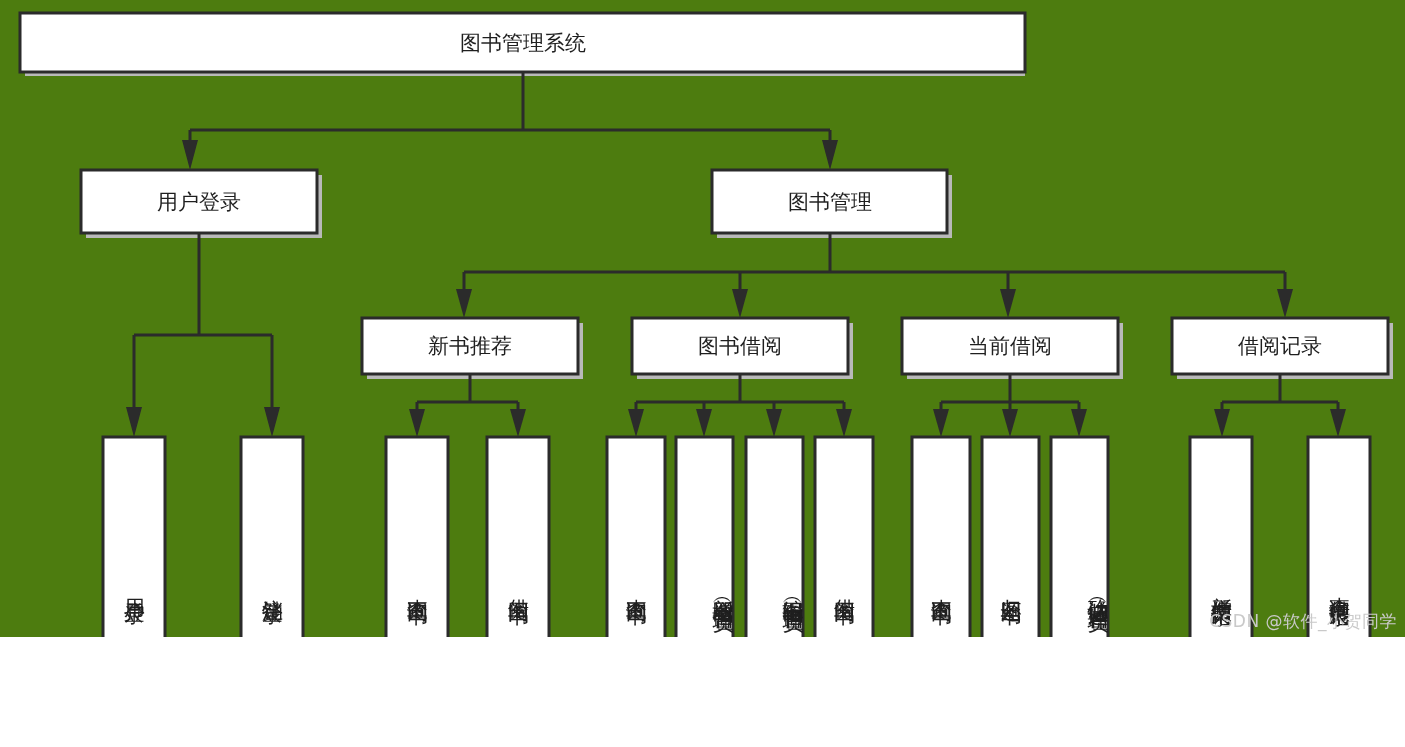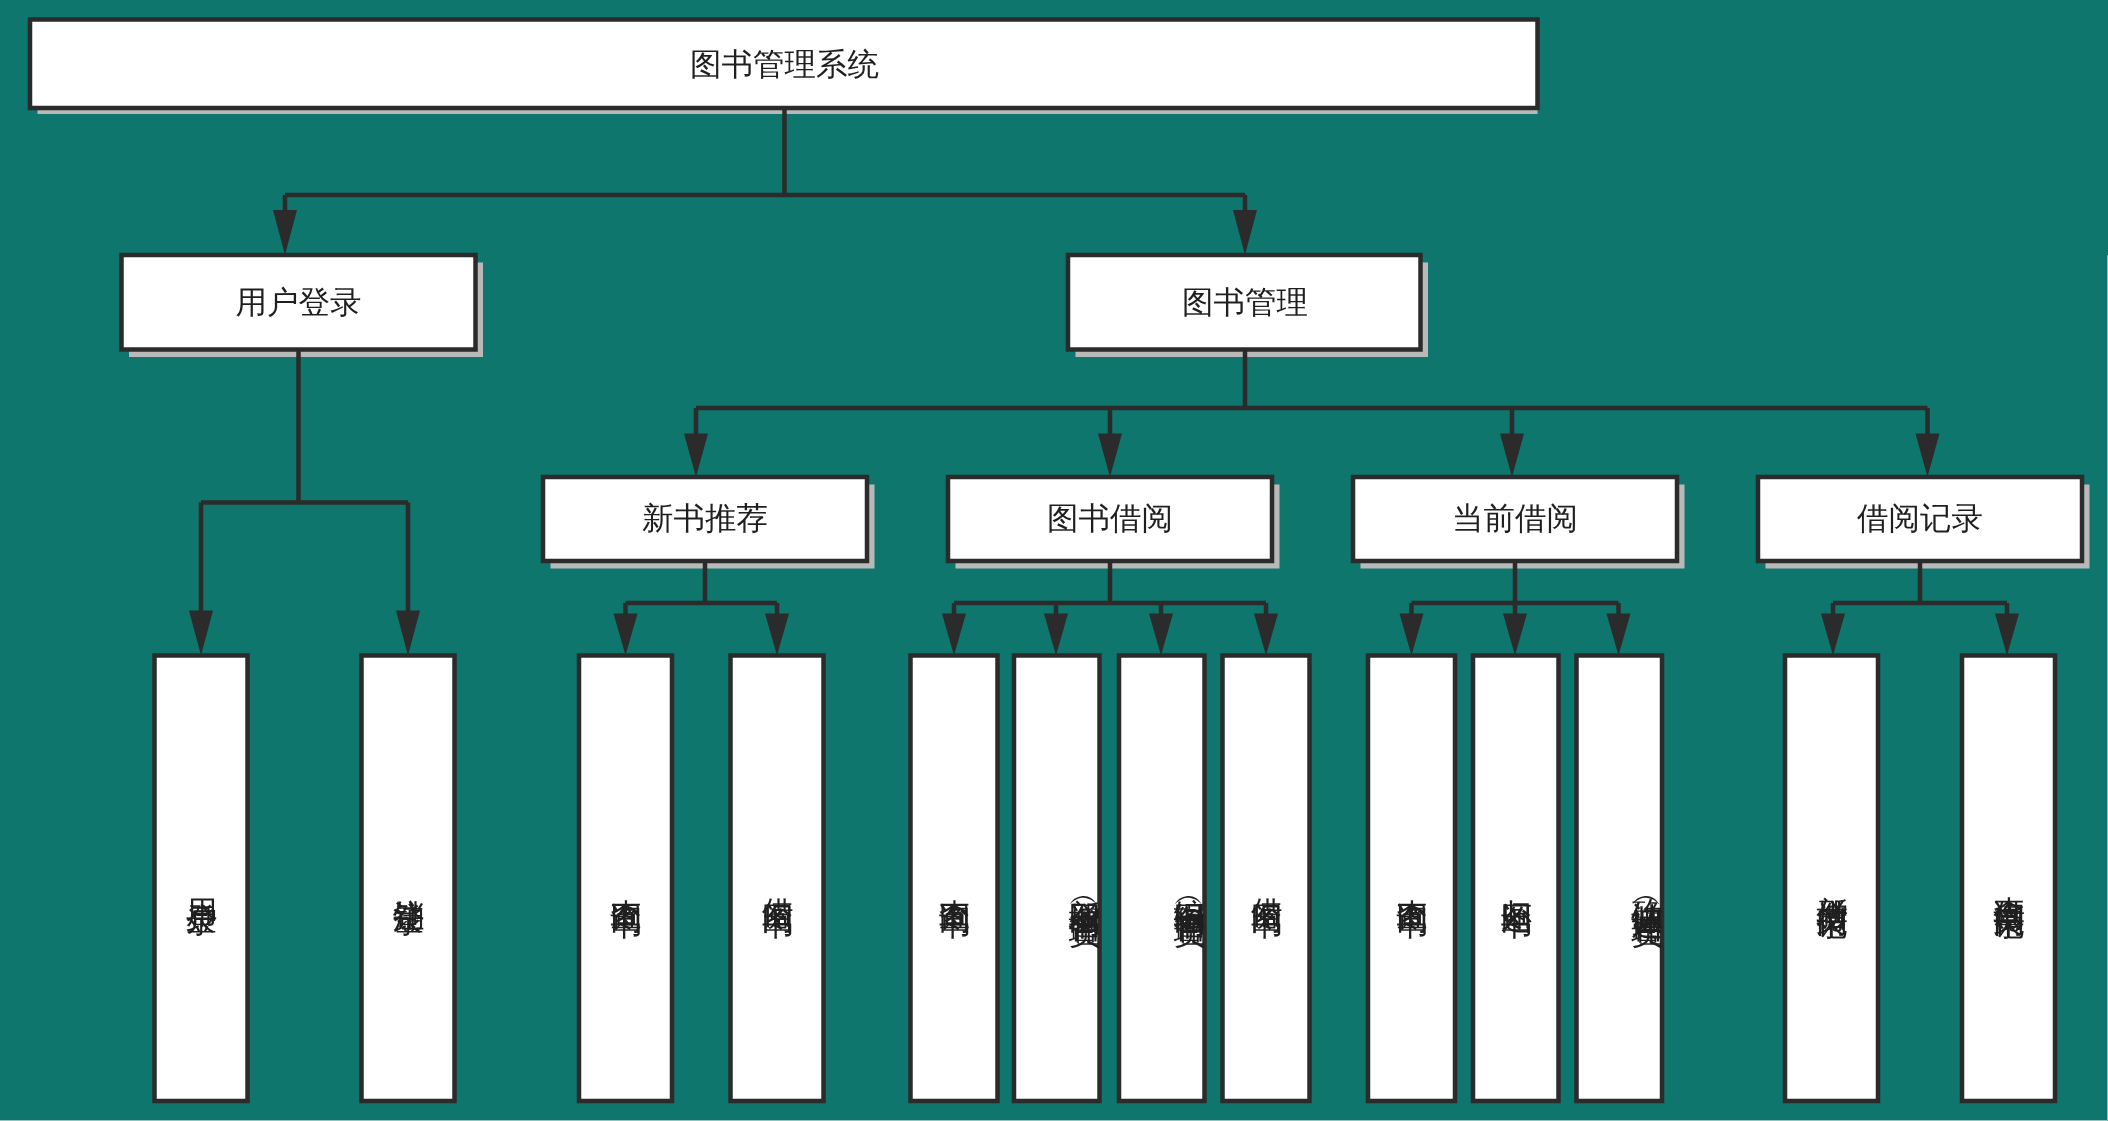--- a/index.html
+++ b/index.html
@@ -7,22 +7,22 @@
     margin: 0;
     padding: 0;
     background: #ffffff;
   }
   body {
     font-family: "DejaVu Sans", "Liberation Sans", sans-serif;
   }
   #diagram-root {
     position: relative;
     width: 1405px;
-    height: 747px;
-    background: #0f766e;
+    height: 637px;
+    background: #4d7c0f;
     overflow: hidden;
   }
   svg.canvas {
     position: absolute;
     left: 0;
     top: 0;
     width: 1405px;
     height: 747px;
   }
   .node-rect {
@@ -200,14 +200,15 @@
   <div class="node-label-v" style="left:746px; top:437px; width:57px; height:297px; align-items:flex-start; padding-top:10px; box-sizing:border-box;">编辑图书（管理员）</div>
   <div class="node-label-v" style="left:815px; top:437px; width:58px; height:297px;">借阅图书</div>
 
   <div class="node-label-v" style="left:912px; top:437px; width:58px; height:297px;">查询图书</div>
   <div class="node-label-v" style="left:982px; top:437px; width:57px; height:297px;">归还图书</div>
   <div class="node-label-v" style="left:1051px; top:437px; width:57px; height:297px; align-items:flex-start; padding-top:10px; box-sizing:border-box;">确认归还（管理员）</div>
 
   <div class="node-label-v" style="left:1190px; top:437px; width:62px; height:297px;">新增借阅记录</div>
   <div class="node-label-v" style="left:1308px; top:437px; width:62px; height:297px;">查询借阅记录</div>
 
+  <div class="watermark">CSDN @软件_小贺同学</div>
 
 </div>
 
 </body></html>

